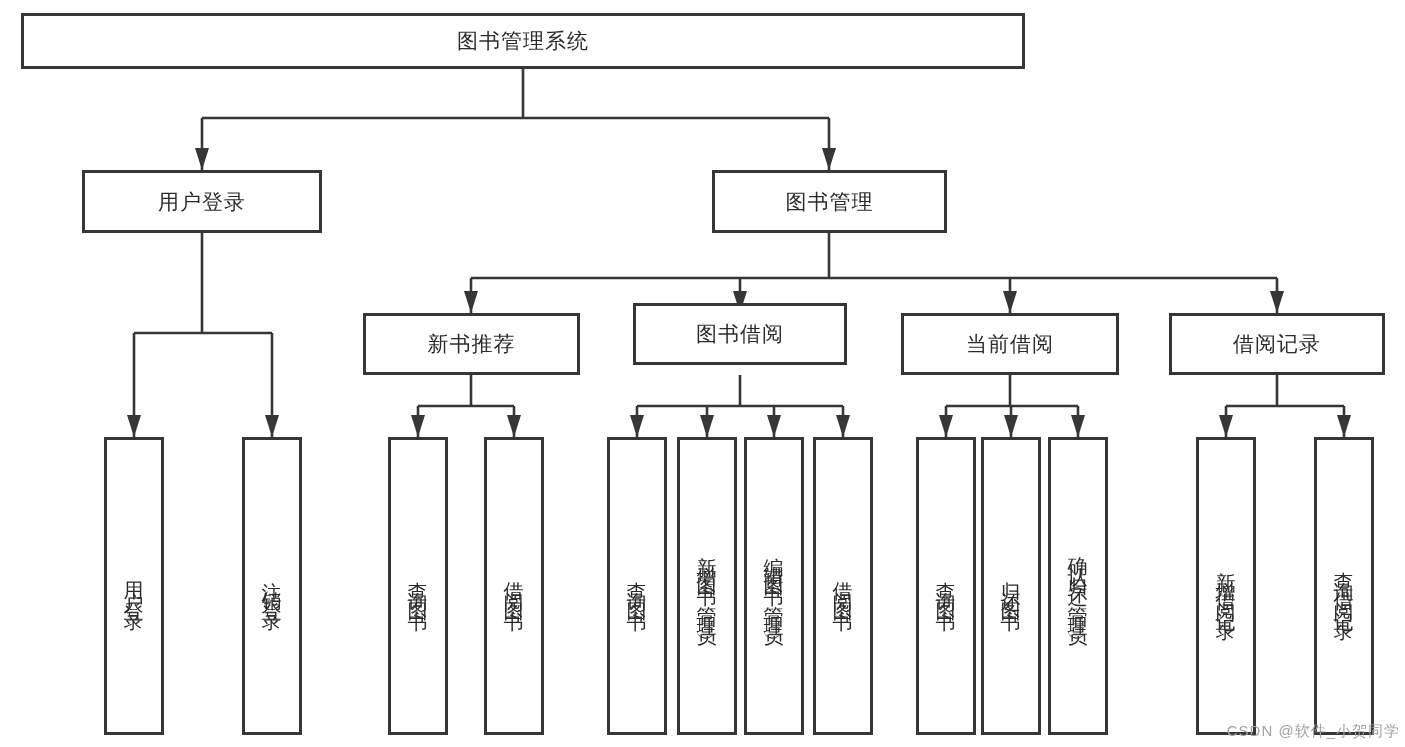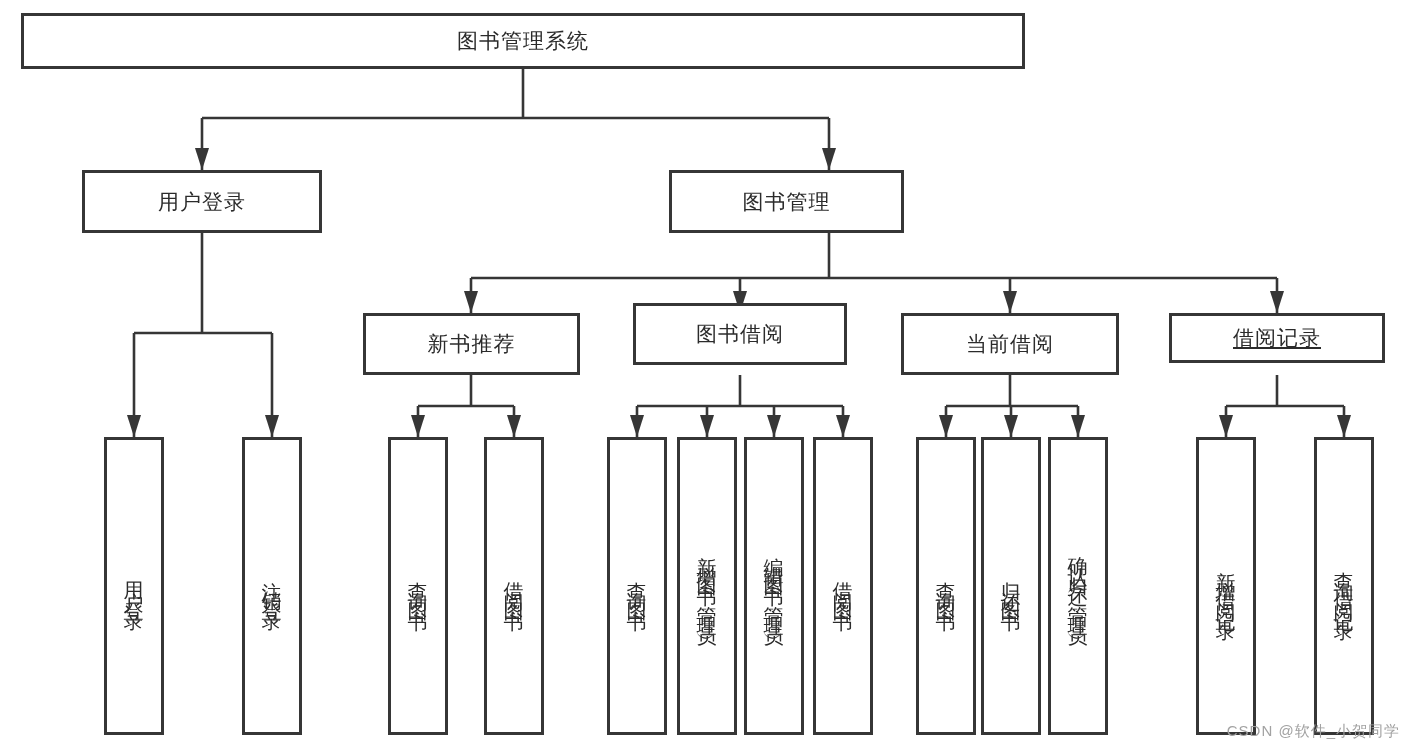--- a/index.html
+++ b/index.html
@@ -118,26 +118,26 @@
       <path d="M1277 375 V406"></path>
       <path d="M1226 406 H1344"></path>
       <path d="M1226 406 V437" marker-end="url(#arrow)"></path>
       <path d="M1344 406 V437" marker-end="url(#arrow)"></path>
     </g>
   </svg>
 
   <div class="node" style="left:21px; top:13px; width:1004px; height:56px;">图书管理系统</div>
 
   <div class="node" style="left:82px; top:170px; width:240px; height:63px;">用户登录</div>
-  <div class="node" style="left:669px; top:170px; width:235px; height:63px;">图书管理</div>
+  <div class="node" style="left:712px; top:170px; width:235px; height:63px;">图书管理</div>
 
   <div class="node" style="left:363px; top:313px; width:217px; height:62px;">新书推荐</div>
   <div class="node" style="left:633px; top:303px; width:214px; height:62px;">图书借阅</div>
   <div class="node" style="left:901px; top:313px; width:218px; height:62px;">当前借阅</div>
-  <div class="node" style="left:1169px; top:313px; width:216px; height:50px;text-decoration:underline;">借阅记录</div>
+  <div class="node" style="left:1169px; top:313px; width:216px; height:62px;">借阅记录</div>
 
   <div class="vnode" style="left:104px;">
     <span>用户登录</span>
   </div>
   <div class="vnode" style="left:242px;">
     <span>注销登录</span>
   </div>
 
   <div class="vnode" style="left:388px;">
     <span>查询图书</span>

